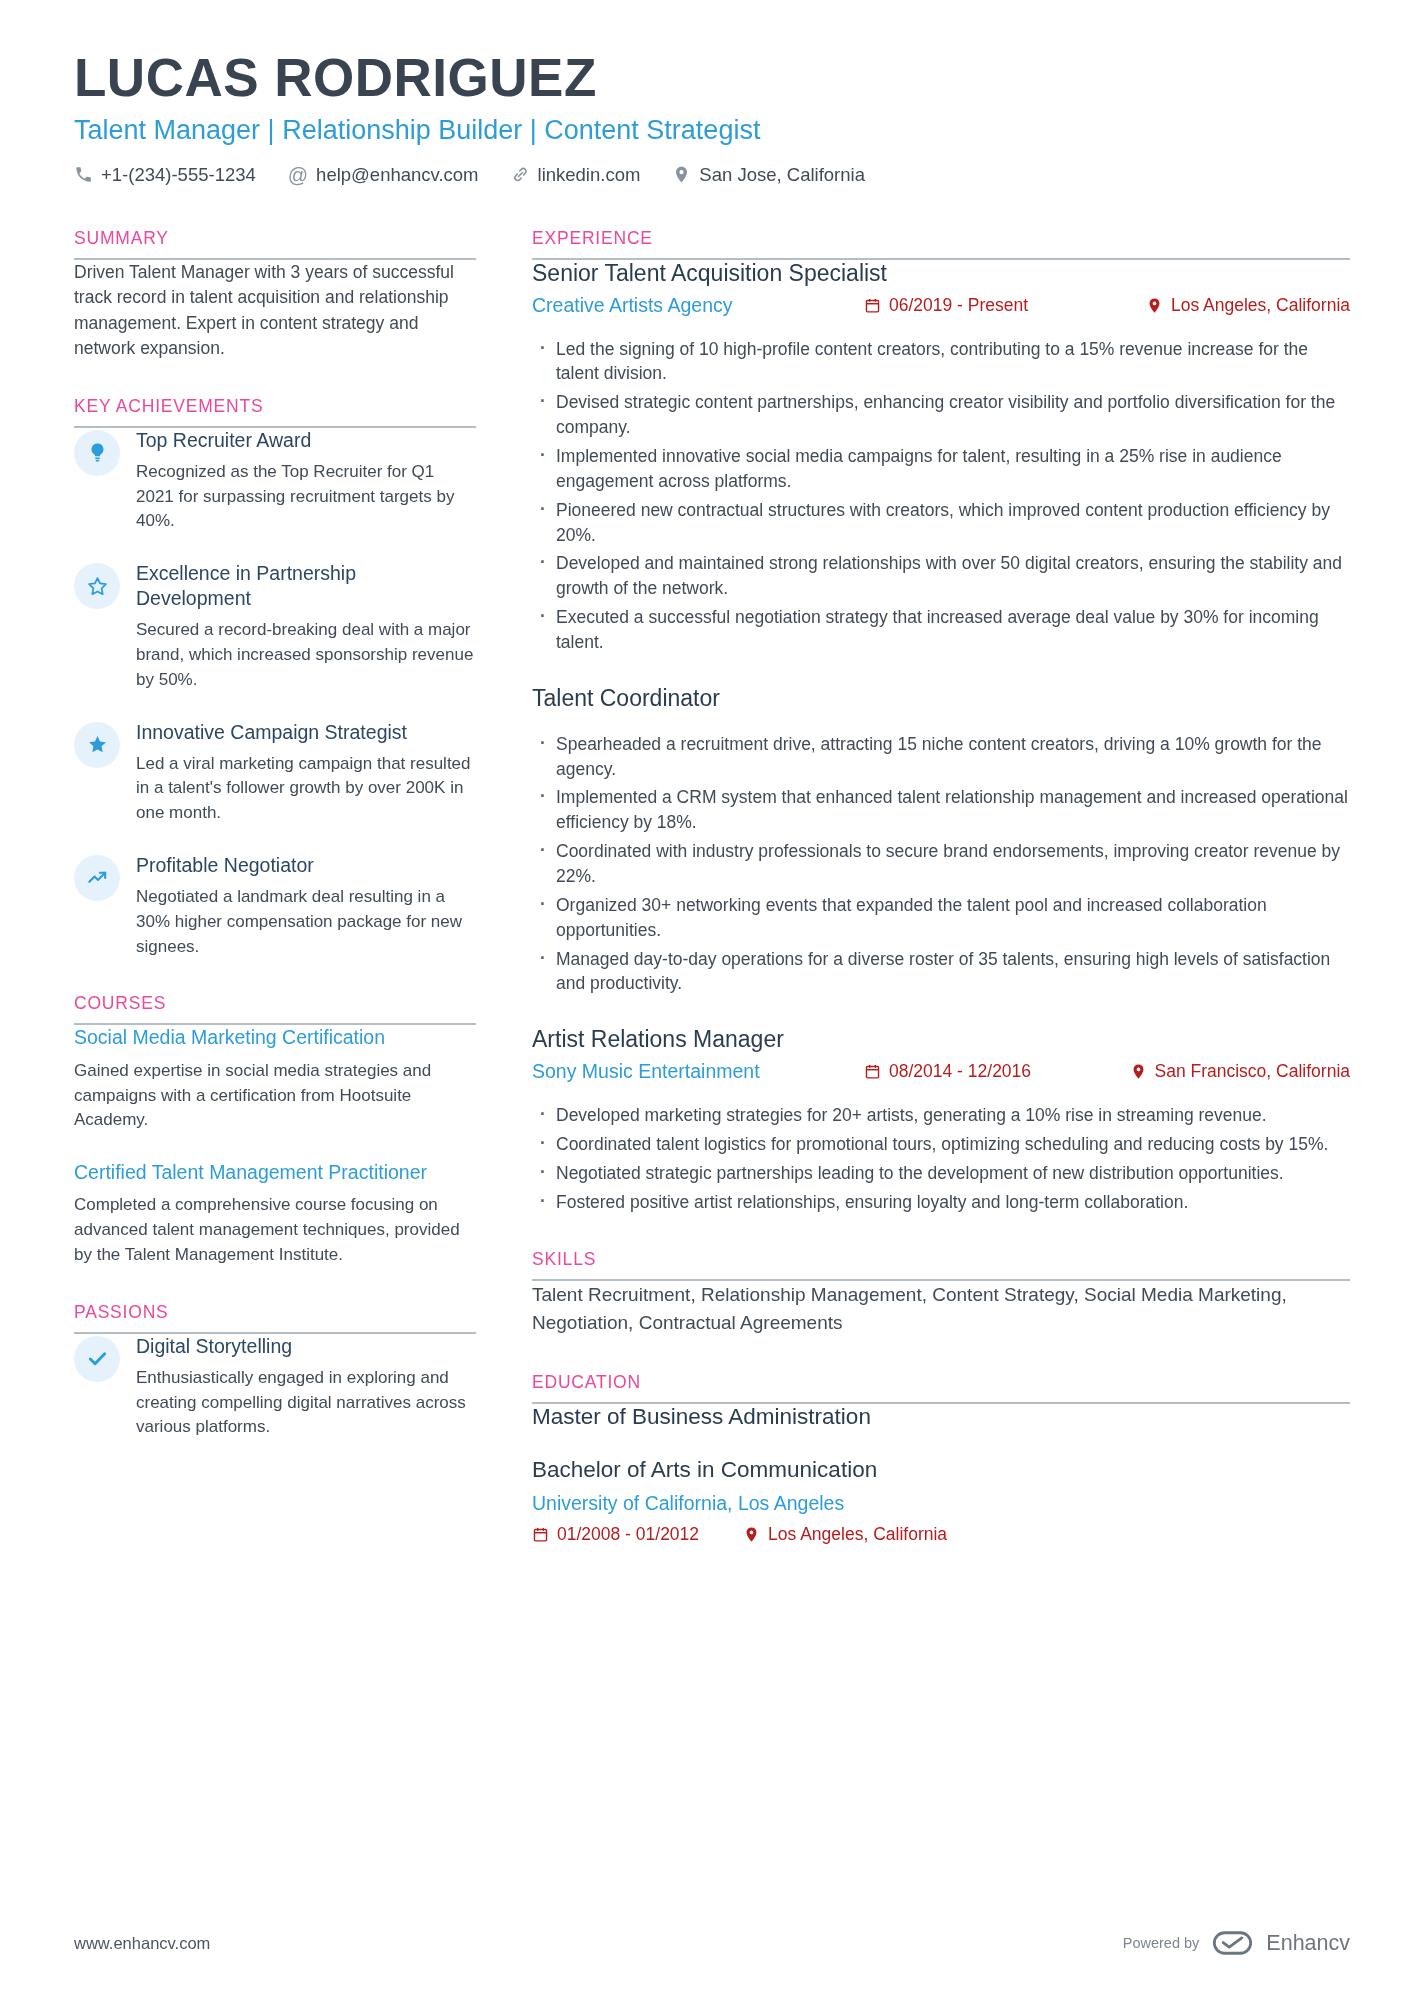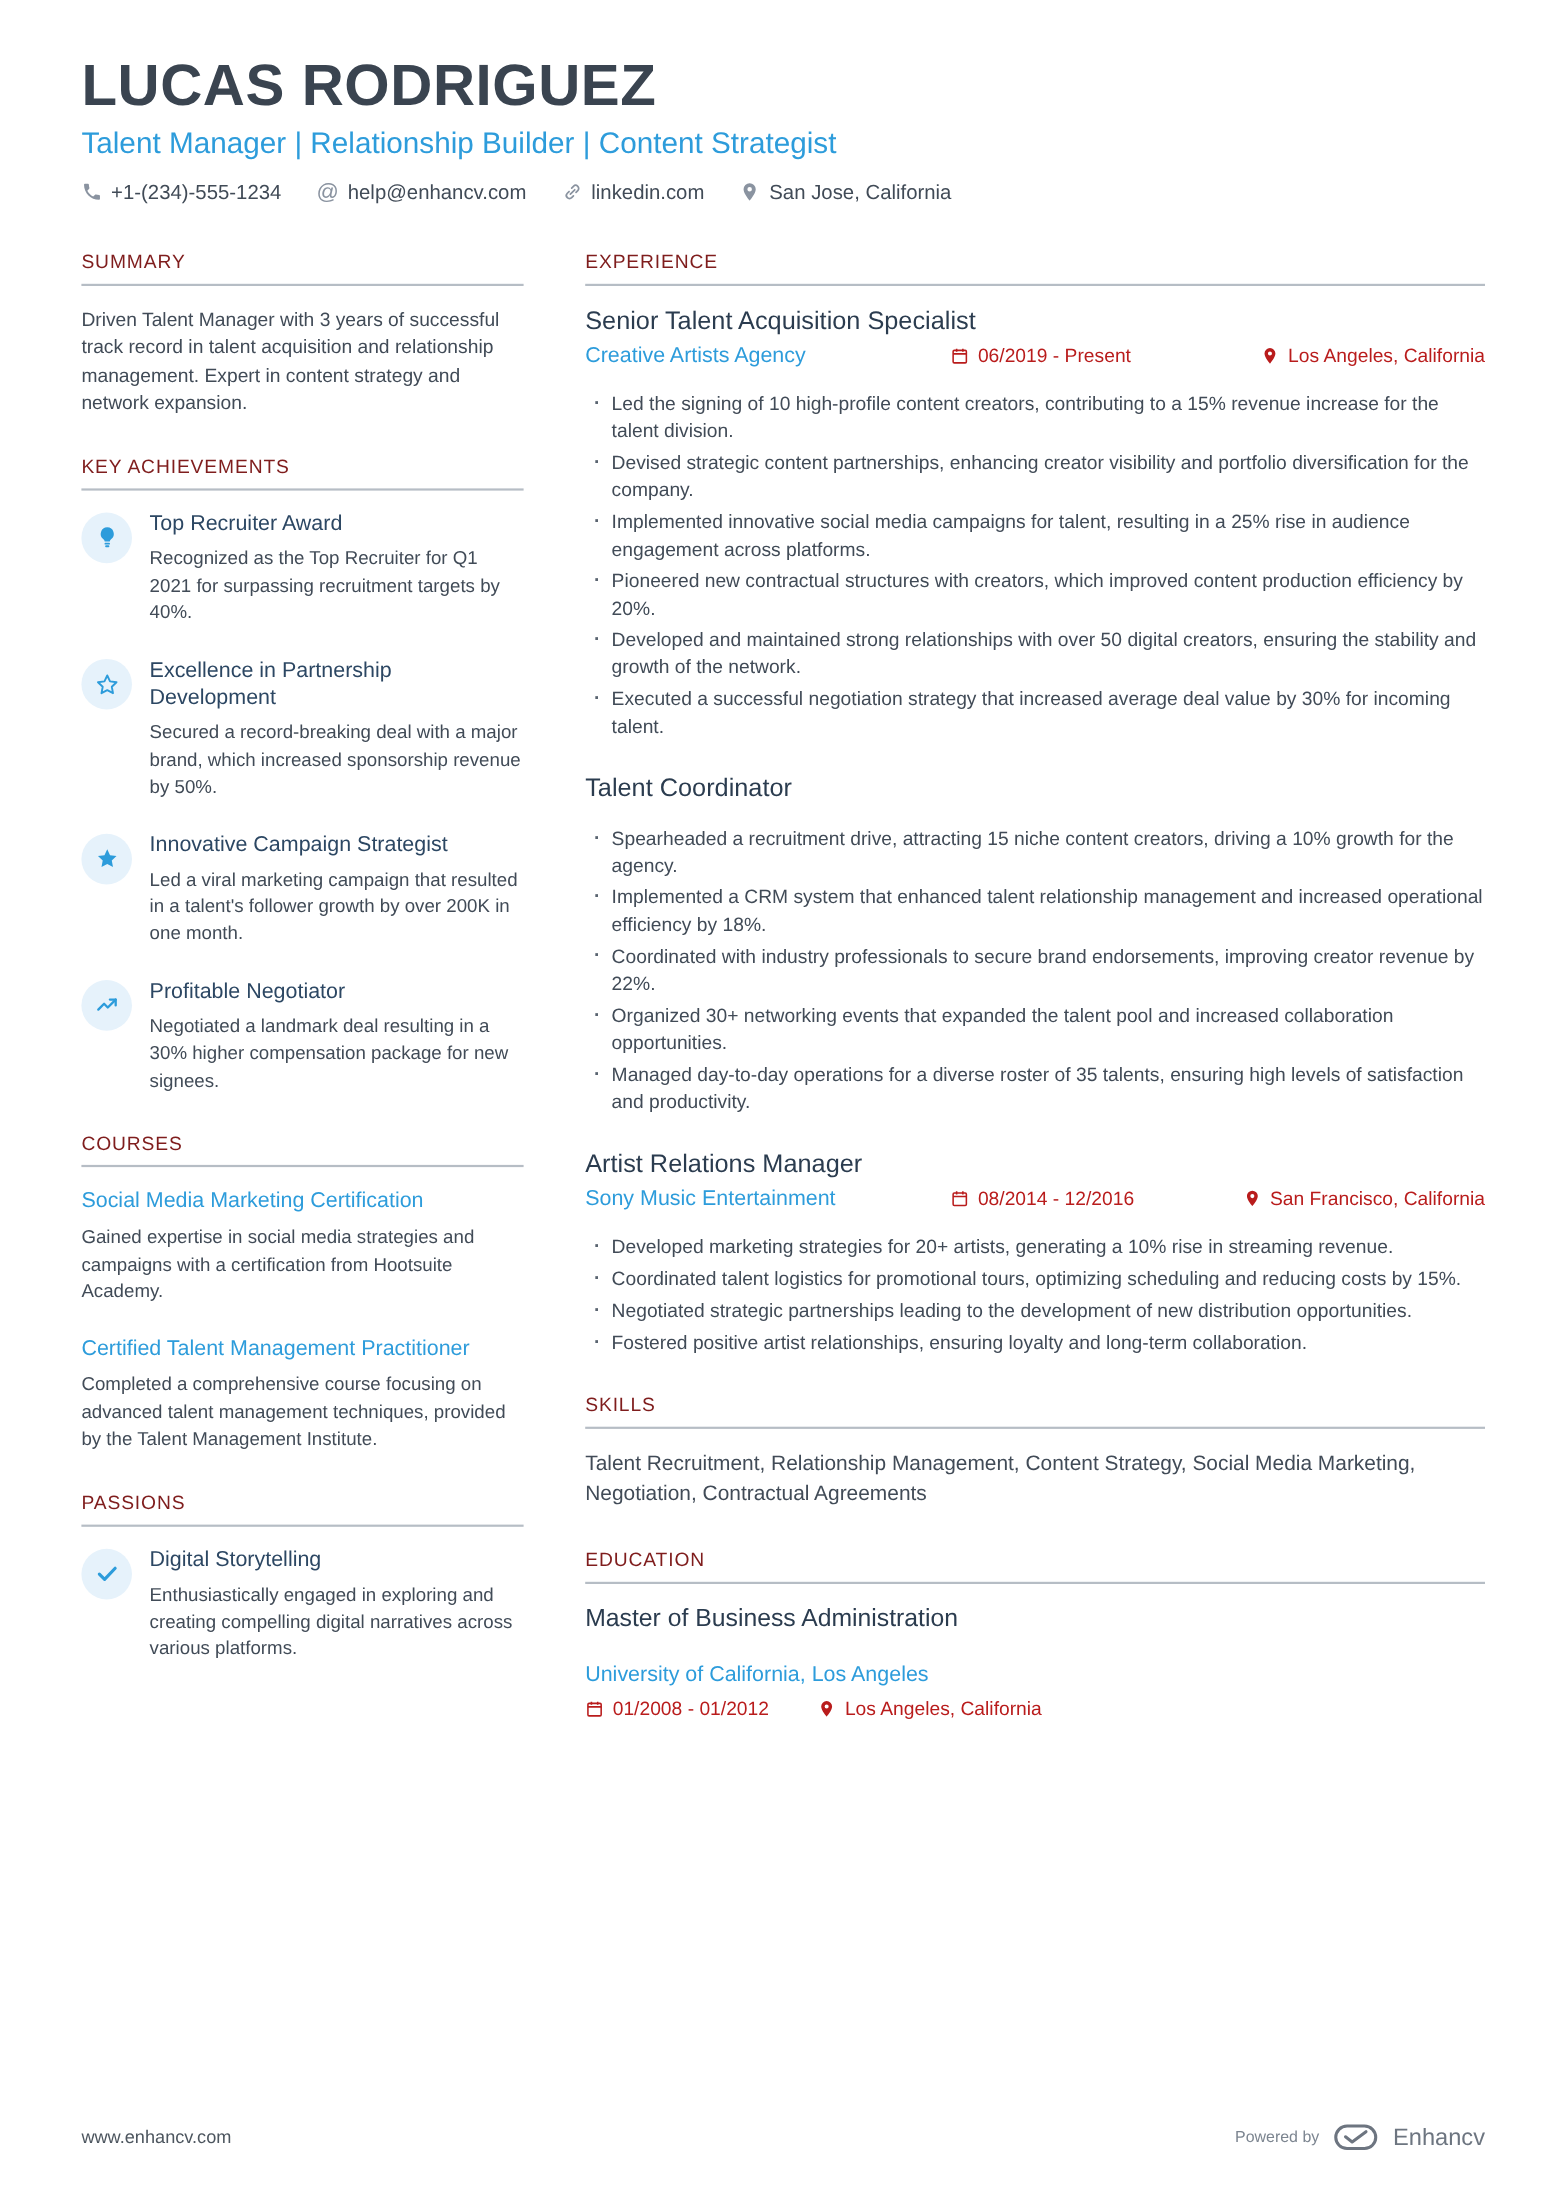--- a/index.html
+++ b/index.html
@@ -20,22 +20,22 @@
   .cicon svg { width:19px; height:19px; }
   .at-glyph { font-size:20px; color:#8a93a0; line-height:1; }
 
   
   .columns { display:flex; gap:56px; margin-top:42px; }
   .col-left { flex:0 0 402px; width:402px; }
   .col-right { flex:1; min-width:0; }
 
   section { margin-bottom:34px; }
   h2.section-h {
-    font-size:17.5px; font-weight:400; letter-spacing:0.8px; color:#7f1d1d;
-    padding-bottom:9px; border-bottom:2px solid #b6bdc5; margin-bottom:18px;
+    font-size:17.5px; font-weight:400; letter-spacing:0.8px; color:#ec4899;
+    padding-bottom:9px; border-bottom:2px solid #b6bdc5; 
   }
 
   .body-text { font-size:17.5px; line-height:1.46; color:#414b57; }
 
   
   .ach-item { display:flex; gap:16px; margin-bottom:27px; }
   .icon-circle {
     flex:0 0 46px; width:46px; height:46px; border-radius:50%;
     background:#e6f2fb; color:#2d9cdb;
     display:flex; align-items:center; justify-content:center; margin-top:2px;
@@ -304,20 +304,21 @@
       </section>
 
       <section>
         <h2 class="section-h">EDUCATION</h2>
 
         <div class="edu-item">
           <h3 class="edu-degree">Master of Business Administration</h3>
         </div>
 
         <div class="edu-item">
+          <h3 class="edu-degree">Bachelor of Arts in Communication</h3>
           <div class="edu-school-full">University of California, Los Angeles</div>
           <div class="edu-meta-left">
             <span class="meta">
               <svg viewBox="0 0 24 24" fill="none" stroke="currentColor" stroke-width="2">
                   <rect x="3.5" y="5" width="17" height="16" rx="1.5"></rect>
                   <path d="M3.5 9.5h17"></path>
                   <path d="M8 2.8v4M16 2.8v4"></path>
                 </svg>
               <span>01/2008 - 01/2012</span>
             </span>

